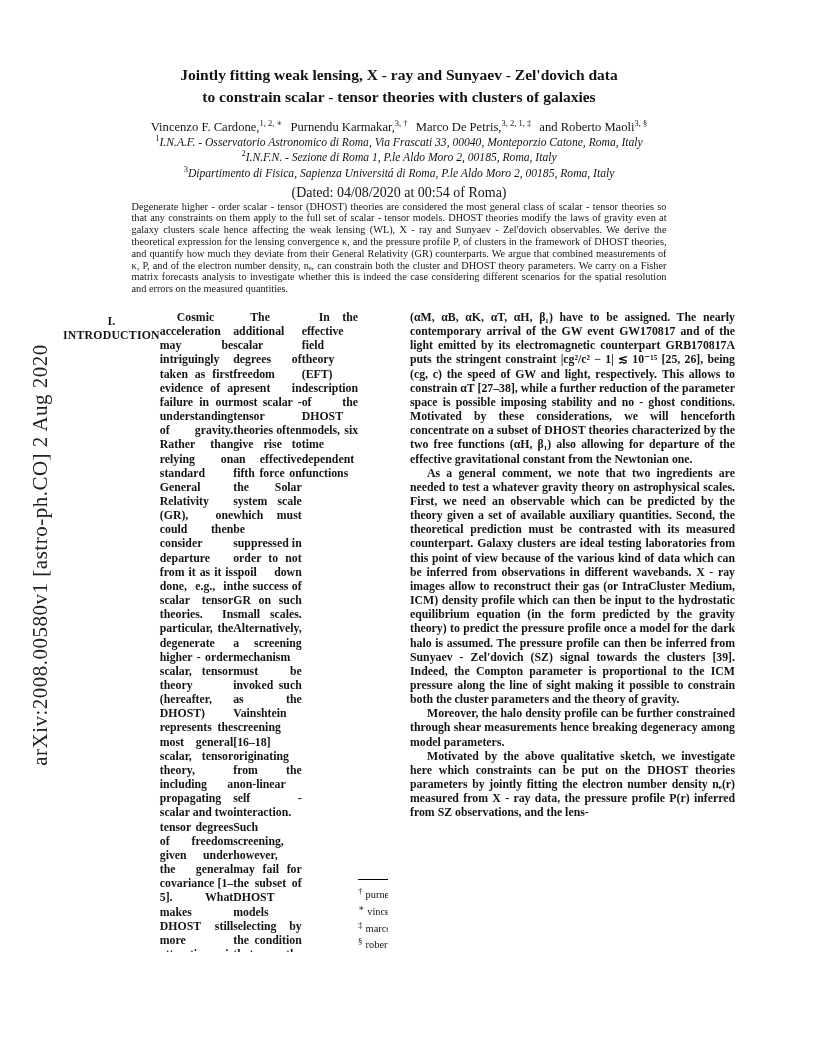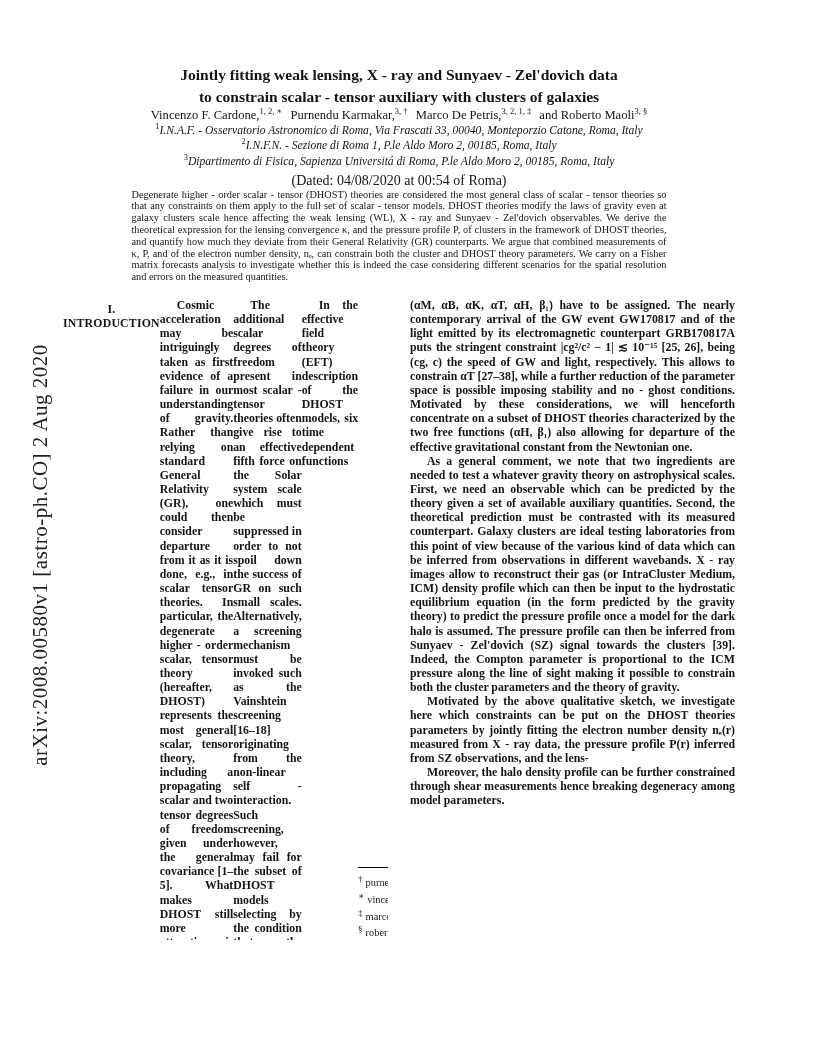--- a/index.html
+++ b/index.html
@@ -26,21 +26,21 @@
     white-space: nowrap;
   }
 
   .content { position: absolute; left: 63px; top: 0; width: 672px; }
 
   .titleblock { text-align: center; margin-top: 64px; }
   .paper-title {
     font-size: 15.5px; font-weight: bold; line-height: 1.4;
     margin: 0 40px;
   }
-  .authors { margin-top: 1px; font-size: 12.6px; }
+  .authors { margin-top: 13px; font-size: 12.6px; }
   .author { white-space: nowrap; }
   .author + .author { margin-left: 5px; }
   sup { font-size: 8.5px; vertical-align: super; line-height: 0; }
 
   .affiliations { font-size: 11.6px; font-style: italic; line-height: 1.3; }
   .affil-line sup { font-style: normal; }
   .dated { margin-top: 4px; font-size: 14px; }
 
   .abstract {
     width: 535px; margin: 0 auto 0 auto;
@@ -72,21 +72,21 @@
 
 <div class="page">
 
   <div class="arxiv-strip">arXiv:2008.00580v1  [astro-ph.CO]  2 Aug 2020</div>
 
   <div class="content">
 
     <header class="titleblock">
       <h1 class="paper-title">
         <span>Jointly fitting weak lensing, X - ray and Sunyaev - Zel'dovich data</span><br>
-        <span>to constrain scalar - tensor auxiliary with clusters of galaxies</span>
+        <span>to constrain scalar - tensor theories with clusters of galaxies</span>
       </h1>
 
       <div class="authors">
         <span class="author"><span>Vincenzo F. Cardone,</span><sup>1, 2, ∗</sup></span>
         <span class="author"><span>Purnendu Karmakar,</span><sup>3, †</sup></span>
         <span class="author"><span>Marco De Petris,</span><sup>3, 2, 1, ‡</sup></span>
         <span class="author"><span>and Roberto Maoli</span><sup>3, §</sup></span>
       </div>
 
       <div class="affiliations">
@@ -113,19 +113,19 @@
           <div class="fn-line"><span class="fn-marker">†</span><span>purnendu.karmakar@pd.infn.it</span></div>
           <div class="fn-line"><span class="fn-marker">∗</span><span>vincenzo.cardone@inaf.it</span></div>
           <div class="fn-line"><span class="fn-marker">‡</span><span>marco.depetris@roma1.infn.it</span></div>
           <div class="fn-line"><span class="fn-marker">§</span><span>roberto.maoli@roma1.infn.it</span></div>
         </div>
       </div>
 
       <div class="col col-right">
         <p class="noindent">(αM, αB, αK, αT, αH, β₁) have to be assigned. The nearly contemporary arrival of the GW event GW170817 and of the light emitted by its electromagnetic counterpart GRB170817A puts the stringent constraint |cg²/c² − 1| ≲ 10⁻¹⁵ [25, 26], being (cg, c) the speed of GW and light, respectively. This allows to constrain αT [27–38], while a further reduction of the parameter space is possible imposing stability and no - ghost conditions. Motivated by these considerations, we will henceforth concentrate on a subset of DHOST theories characterized by the two free functions (αH, β₁) also allowing for departure of the effective gravitational constant from the Newtonian one.</p>
         <p>As a general comment, we note that two ingredients are needed to test a whatever gravity theory on astrophysical scales. First, we need an observable which can be predicted by the theory given a set of available auxiliary quantities. Second, the theoretical prediction must be contrasted with its measured counterpart. Galaxy clusters are ideal testing laboratories from this point of view because of the various kind of data which can be inferred from observations in different wavebands. X - ray images allow to reconstruct their gas (or IntraCluster Medium, ICM) density profile which can then be input to the hydrostatic equilibrium equation (in the form predicted by the gravity theory) to predict the pressure profile once a model for the dark halo is assumed. The pressure profile can then be inferred from Sunyaev - Zel'dovich (SZ) signal towards the clusters [39]. Indeed, the Compton parameter is proportional to the ICM pressure along the line of sight making it possible to constrain both the cluster parameters and the theory of gravity.</p>
+        <p>Moreover, the halo density profile can be further constrained through shear measurements hence breaking degeneracy among model parameters.</p>
         <p>Motivated by the above qualitative sketch, we investigate here which constraints can be put on the DHOST theories parameters by jointly fitting the electron number density nₑ(r) measured from X - ray data, the pressure profile P(r) inferred from SZ observations, and the lens-</p>
-        <p>Moreover, the halo density profile can be further constrained through shear measurements hence breaking degeneracy among model parameters.</p>
       </div>
 
     </div>
   </div>
 </div>
 
 </body></html>

